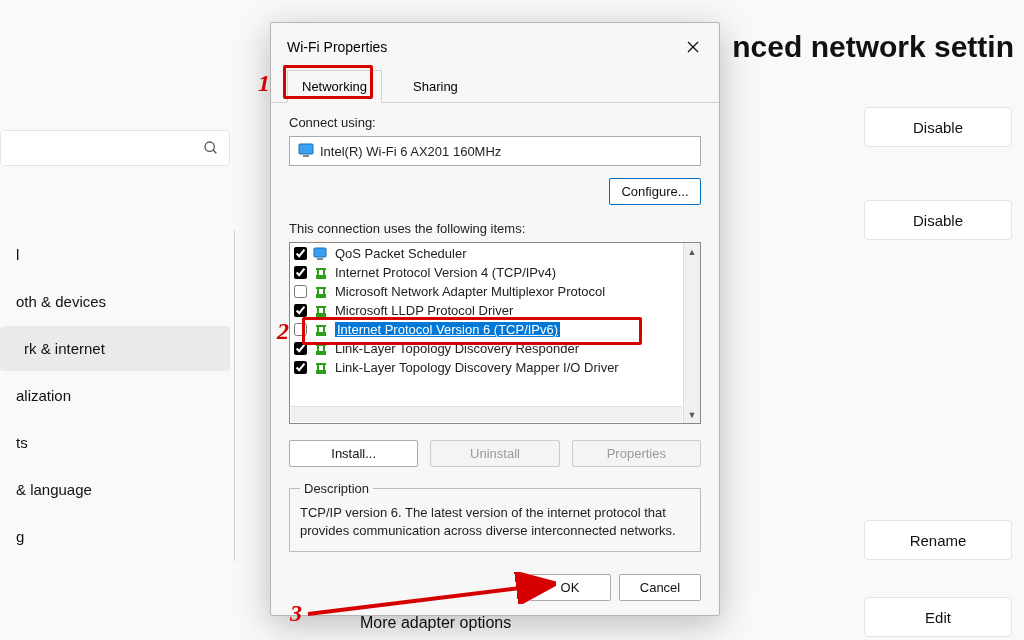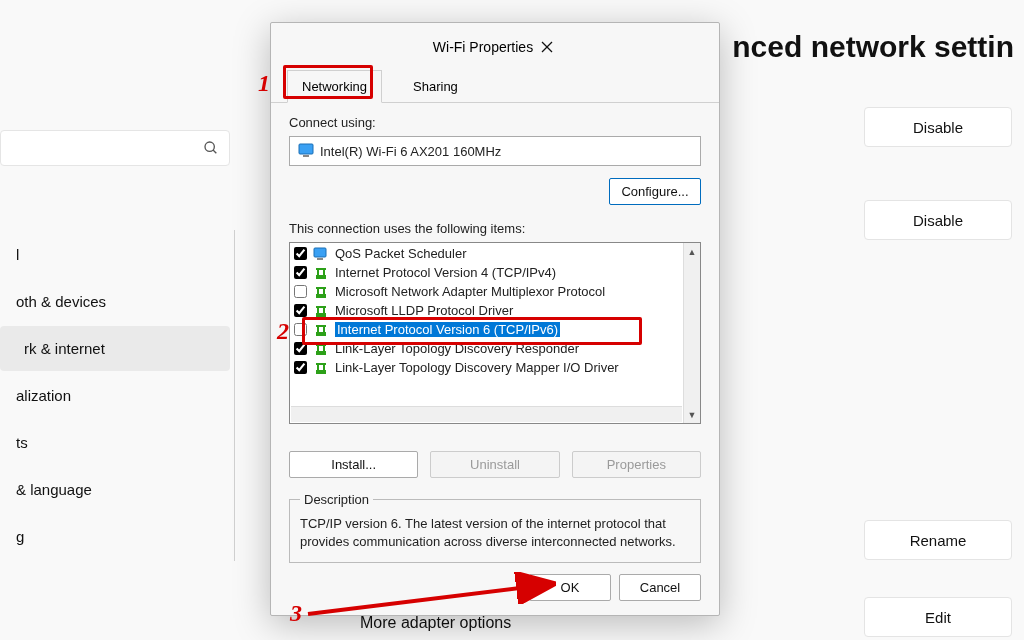--- a/index.html
+++ b/index.html
@@ -17,21 +17,21 @@
   .bg-right-buttons { position: absolute; right: 12px; width: 148px; }
   .bg-btn { width: 100%; height: 40px; background: #fff; border: 1px solid #e4e4e4; border-radius: 4px; font-size: 15px; display: flex; align-items: center; justify-content: center; }
   .bg-more { position: absolute; top: 614px; left: 360px; font-size: 16px; }
 
   
   .dialog {
     position: absolute; left: 270px; top: 22px; width: 450px; height: 594px;
     background: #f7f7f7; border: 1px solid #b5b5b5; border-radius: 2px;
     box-shadow: 0 8px 36px rgba(0,0,0,0.25);
   }
-  .dialog-title-bar { display: flex; align-items: center; justify-content: center; padding: 10px 12px 6px 16px; }
+  .dialog-title-bar { display: flex; align-items: center; justify-content: space-between; padding: 10px 12px 6px 16px; }
   .dialog-title { font-size: 14px; }
   .dialog-close { width: 28px; height: 28px; display:flex; align-items:center; justify-content:center; font-size: 16px; color:#111; cursor:pointer; }
 
   .tabs { display: flex; gap: 16px; padding: 0 16px; border-bottom: 1px solid #d0d0d0; margin-top: 2px; }
   .tab { padding: 8px 14px 8px 14px; font-size: 13px; border: 1px solid transparent; border-bottom: none; position: relative; top: 1px; background: transparent; cursor:pointer; }
   .tab.active { border-color: #d0d0d0; background: #f7f7f7; border-bottom: 1px solid #f7f7f7; }
 
   .content { padding: 12px 18px 10px 18px; font-size: 13px; color: #222; }
   .label { margin-bottom: 6px; }
   .adapter-box { background: #fff; border: 1px solid #aaa; display: flex; align-items: center; padding: 4px 8px; height: 30px; gap: 4px; }
@@ -42,27 +42,27 @@
   .win-btn.gray { border-color: #aaa; }
   .win-btn.disabled { color: #9a9a9a; border-color: #ccc; background: #f4f4f4; cursor: default; }
 
   .items-label { margin-top: 16px; margin-bottom: 6px; }
   .listbox { background: #fff; border: 1px solid #888; height: 182px; position: relative; display:flex; }
   .listbox-inner { flex:1; overflow: hidden; padding-top: 1px; }
   .li { display: flex; align-items: center; height: 19px; padding-left: 4px; gap: 6px; font-size: 13px; white-space: nowrap; }
   .li input[type=checkbox] { width: 13px; height: 13px; accent-color: #000; }
   .li .mini-icon { width: 16px; height: 14px; display:inline-flex; align-items:center; justify-content:center; }
   .li .mini-icon.net { color: #2ca018; }
-  .li.selected span.txt { background: #0078d7; color: #fff; padding: 0 2px; }
+  .li.selected span.txt { background: #0078d7; color: #fff; padding: 0 2px; text-decoration: underline; }
   .hscroll { position:absolute; left:1px; right:18px; bottom:1px; height:16px; background:#f0f0f0; border-top:1px solid #ddd; }
   .vscroll { width: 17px; background:#f0f0f0; border-left:1px solid #ddd; display:flex; flex-direction:column; justify-content:space-between; align-items:center; }
   .vscroll .arrow { width: 100%; height: 17px; display:flex; align-items:center; justify-content:center; font-size:9px; color:#555;}
   .vscroll .thumb { flex:1; margin:1px; background:#c8c8c8; border-radius:1px; }
 
-  .three-btn-row { display:flex; gap: 12px; margin-top: 27px; }
+  .three-btn-row { display:flex; gap: 12px; margin-top: 16px; }
   .three-btn-row .win-btn { flex: 1; }
 
   fieldset.desc { border: 1px solid #bbb; margin-top: 14px; padding: 8px 10px 12px 10px; font-size: 13px; }
   fieldset.desc legend { padding: 0 4px; }
   .desc-text { font-size: 13px; line-height: 1.35; }
 
   .dialog-footer { position:absolute; bottom: 14px; right: 18px; display:flex; gap: 8px; }
   .dialog-footer .win-btn { min-width: 82px; padding: 5px 0; }
 
   

